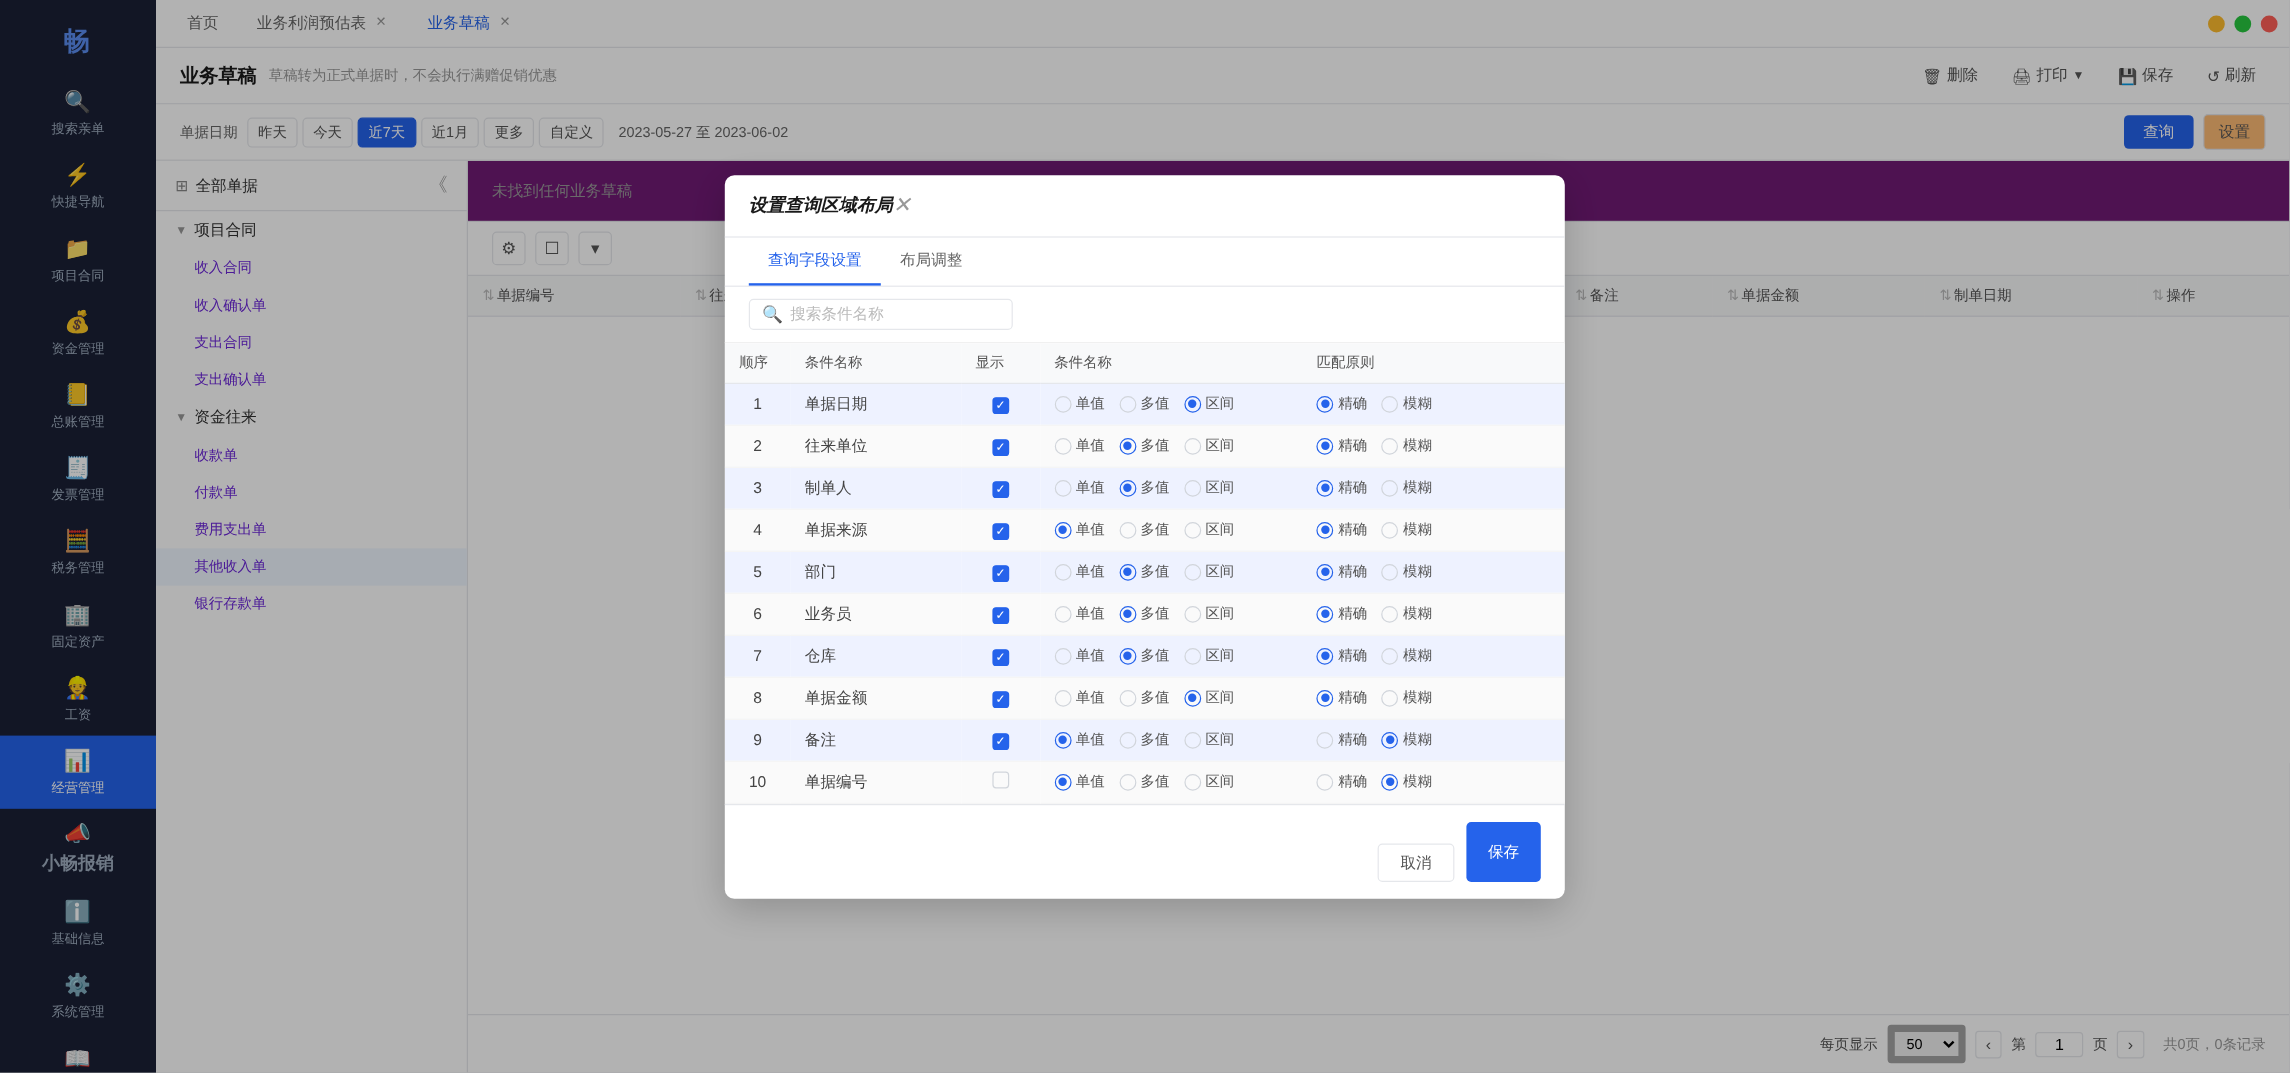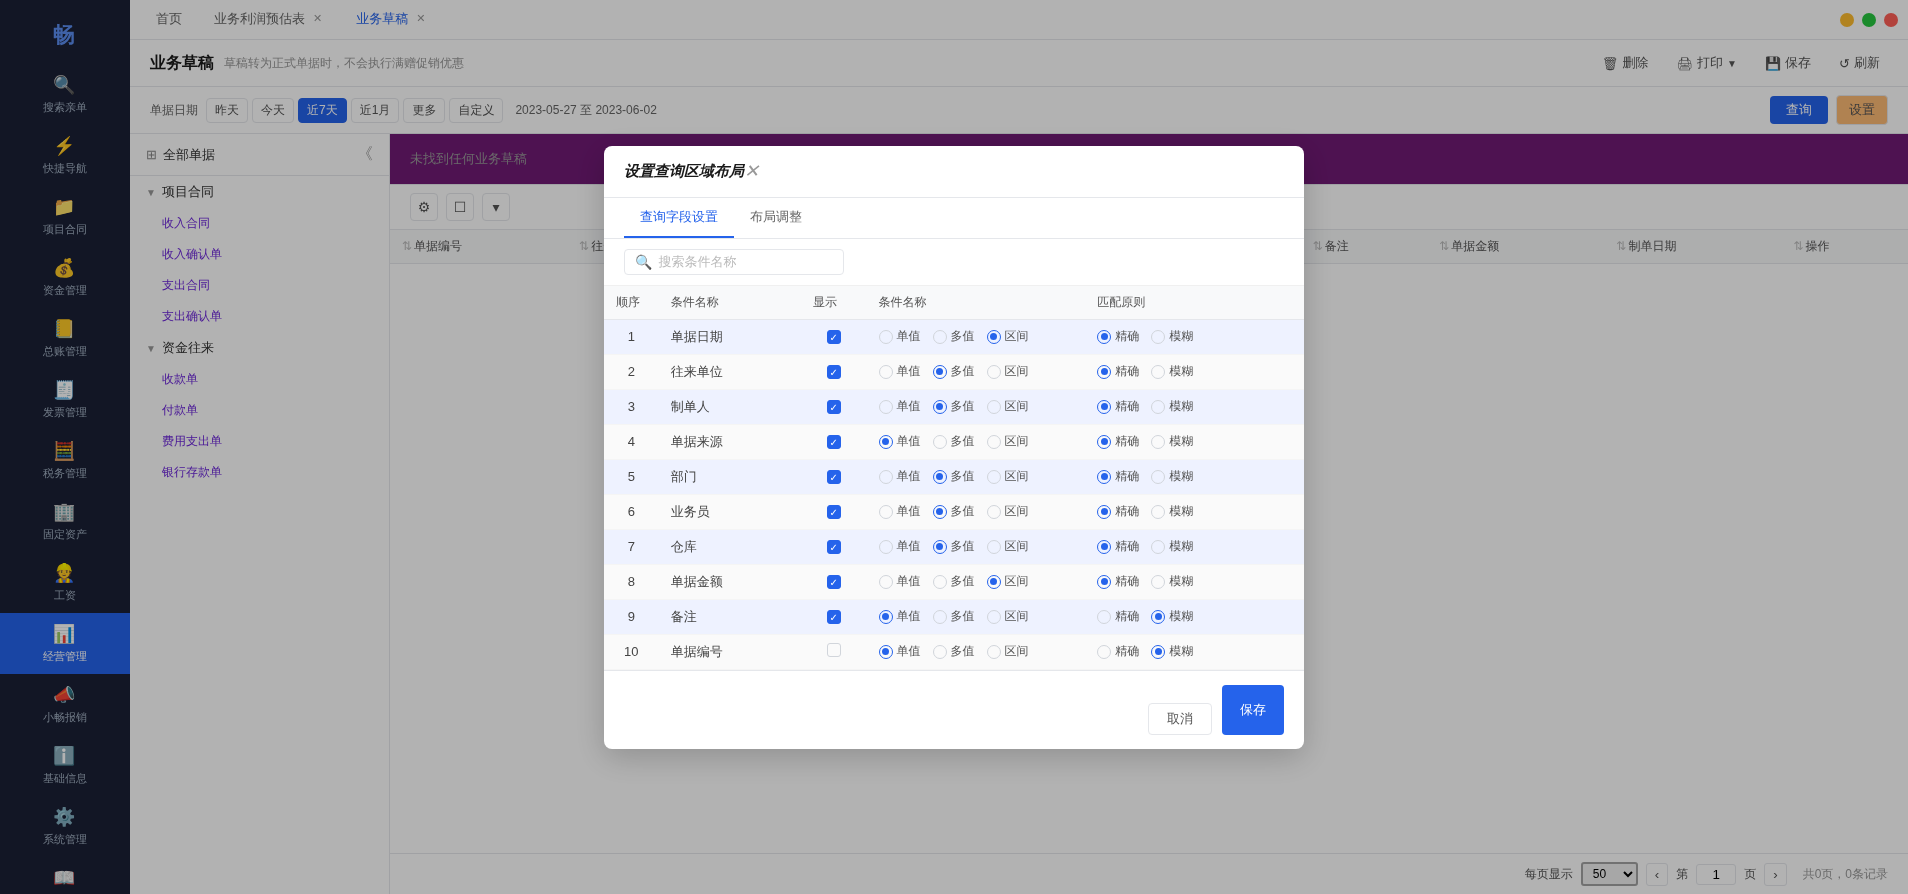--- a/index.html
+++ b/index.html
@@ -160,21 +160,21 @@
         <div class="sidebar-item">
           <span class="icon">👷</span>
           <span style="font-size:11px;">工资</span>
         </div>
         <div class="sidebar-item active">
           <span class="icon">📊</span>
           <span style="font-size:11px;">经营管理</span>
         </div>
         <div class="sidebar-item">
           <span class="icon">📣</span>
-          <span style="font-size:11px;">小畅报销</span>
+          <span style="font-size:15px;font-weight:bold;">小畅报销</span>
         </div>
         <div class="sidebar-item">
           <span class="icon">ℹ️</span>
           <span style="font-size:11px;">基础信息</span>
         </div>
         <div class="sidebar-item">
           <span class="icon">⚙️</span>
           <span style="font-size:11px;">系统管理</span>
         </div>
         <div class="sidebar-item">
@@ -261,20 +261,21 @@
         <div id="tree-content">
             <div class="tree-item header"><span style="font-size:10px;color:#999;">▼</span> 项目合同</div>
             <div class="tree-item sub">收入合同</div>
             <div class="tree-item sub">收入确认单</div>
             <div class="tree-item sub">支出合同</div>
             <div class="tree-item sub">支出确认单</div>
             <div class="tree-item header"><span style="font-size:10px;color:#999;">▼</span> 资金往来</div>
             <div class="tree-item sub">收款单</div>
             <div class="tree-item sub">付款单</div>
             <div class="tree-item sub">费用支出单</div>
+            <div class="tree-item sub active">其他收入单</div>
             <div class="tree-item sub">银行存款单</div>
           </div>
       </div>
 
       <div class="main-content">
         <div class="empty-msg">未找到任何业务草稿</div>
 
         <div class="table-toolbar">
           <div class="icon-btn">⚙</div>
           <div class="icon-btn">☐</div>
@@ -295,21 +296,21 @@
                   <th><span style="color:#bbb;margin-right:2px;">⇅</span>制单日期</th>
                   <th><span style="color:#bbb;margin-right:2px;">⇅</span>操作</th>
                 </tr>
               </thead>
             <tbody id="main-table-body"></tbody>
           </table>
         </div>
 
         <div class="pagination-bar">
           <span>每页显示</span>
-          <select style="border:2px solid #a3a3a3;border-radius:3px;padding:2px 6px;font-size:12px;">
+          <select style="border:6px solid #a3a3a3;border-radius:3px;padding:2px 6px;font-size:12px;">
             <option>50</option>
             <option>100</option>
             <option>200</option>
           </select>
           <button class="page-btn">‹</button>
           <span>第</span>
           <input class="page-input" value="1" style="">
           <span>页</span>
           <button class="page-btn">›</button>
           <span style="margin-left:8px;color:#999;">共0页，0条记录</span>

